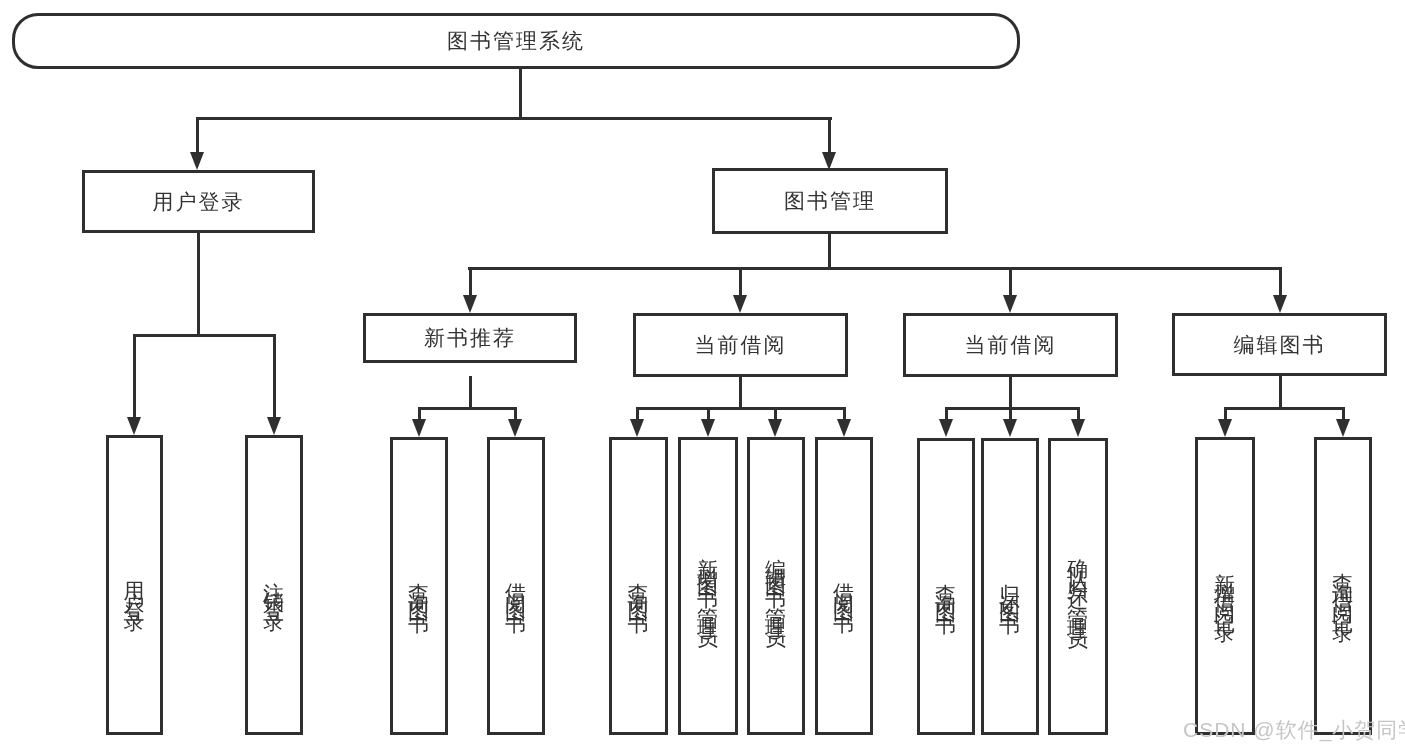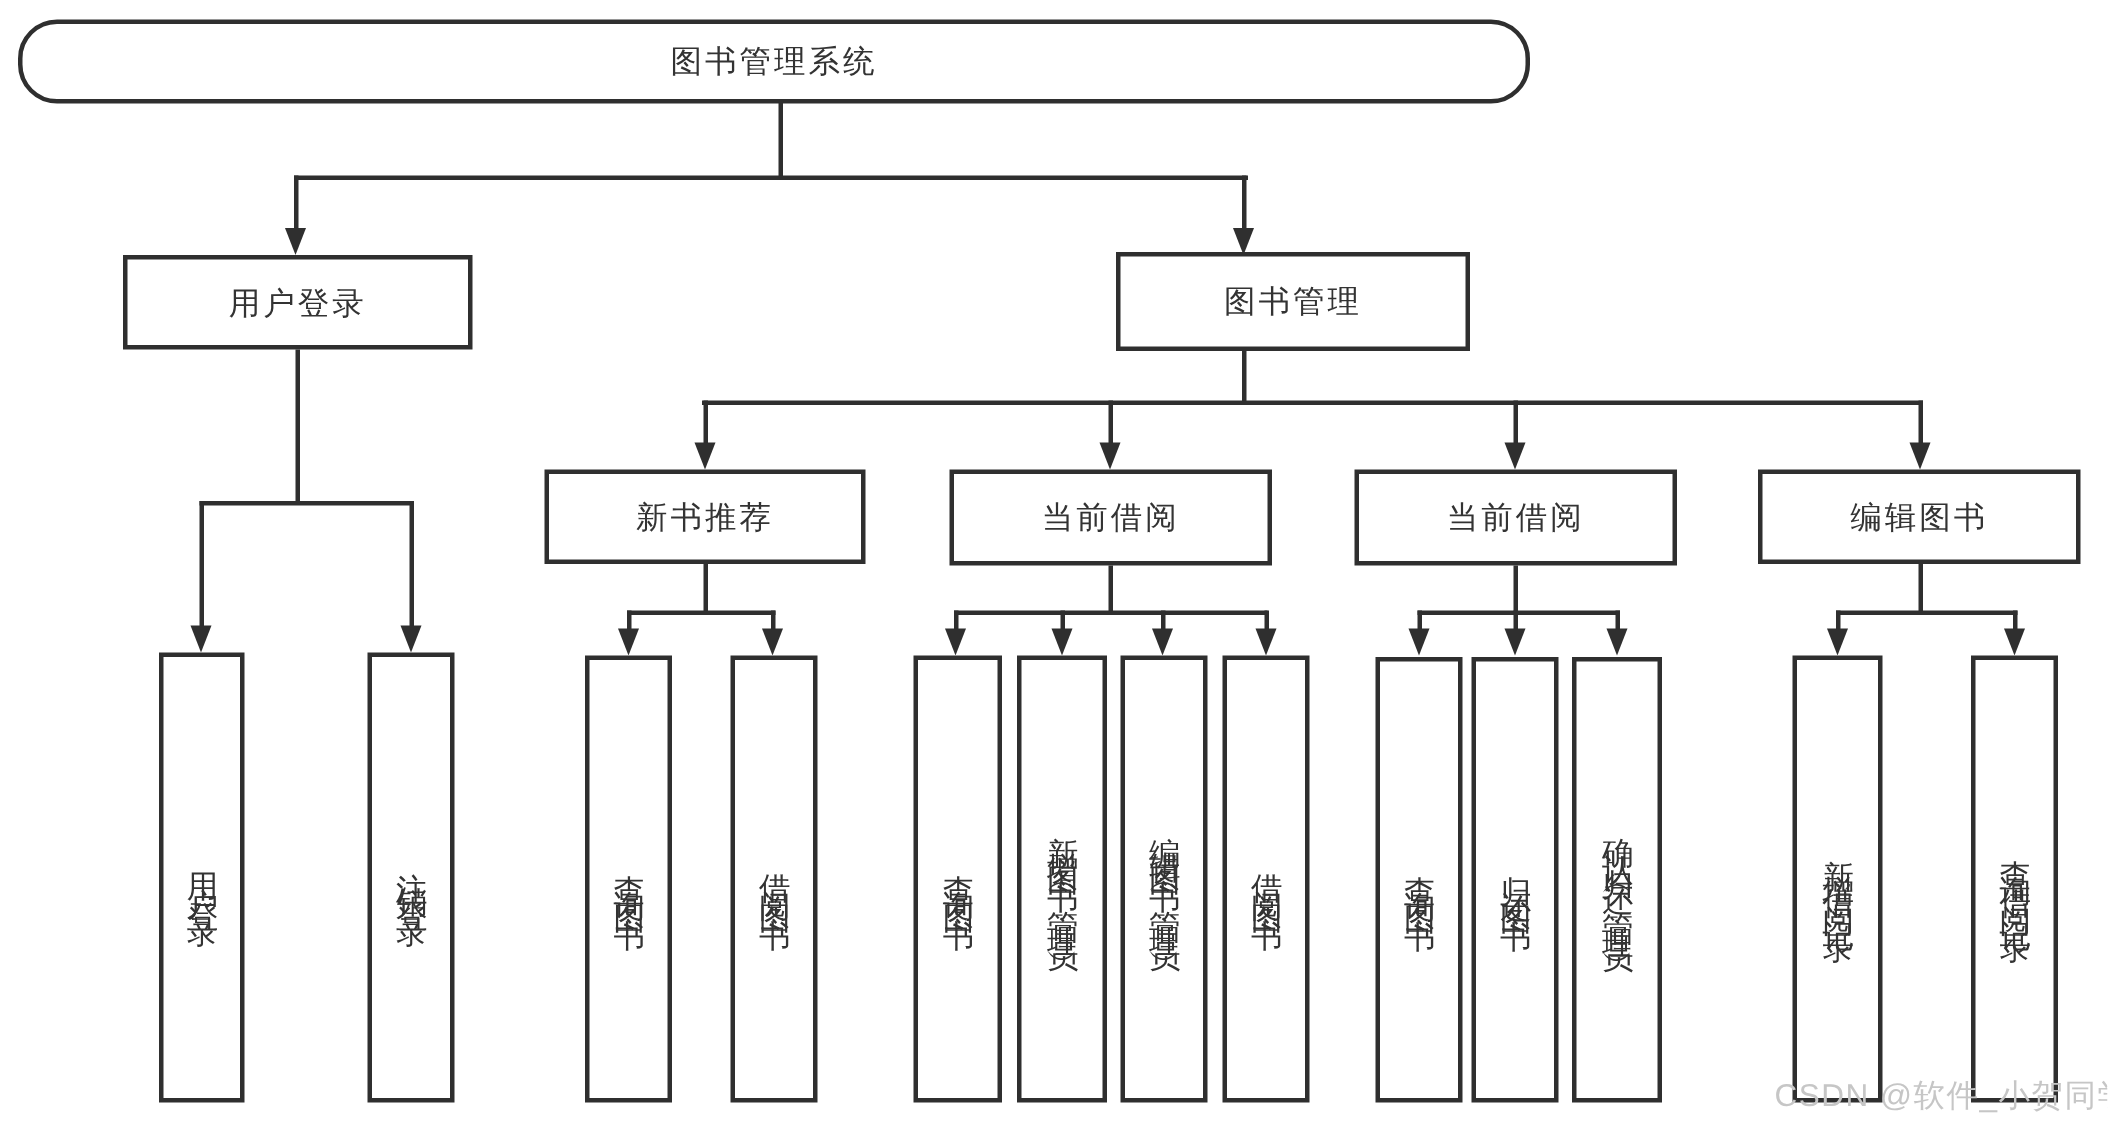--- a/index.html
+++ b/index.html
@@ -38,41 +38,41 @@
   <div class="box" style="left:12px; top:13px; width:1008px; height:56px;border-radius:26px;">图书管理系统</div>
 
   <div class="vl" style="left:519px; top:68px; height:50px;"></div>
   <div class="hl" style="left:196px; top:117px; width:636px;"></div>
   <div class="vl" style="left:196px; top:117px; height:37px;"></div>
   <div class="ar" style="left:190px; top:152px;"></div>
   <div class="vl" style="left:828px; top:117px; height:37px;"></div>
   <div class="ar" style="left:822px; top:152px;"></div>
 
   <div class="box" style="left:82px; top:170px; width:233px; height:63px;">用户登录</div>
-  <div class="box" style="left:712px; top:168px; width:236px; height:66px;margin-left:32px;">图书管理</div>
+  <div class="box" style="left:712px; top:168px; width:236px; height:66px;">图书管理</div>
 
   <div class="vl" style="left:197px; top:233px; height:102px;"></div>
   <div class="hl" style="left:133px; top:334px; width:142px;"></div>
   <div class="vl" style="left:133px; top:334px; height:85px;"></div>
   <div class="ar" style="left:127px; top:417px;"></div>
   <div class="vl" style="left:273px; top:334px; height:85px;"></div>
   <div class="ar" style="left:267px; top:417px;"></div>
 
   <div class="vl" style="left:828px; top:234px; height:34px;"></div>
   <div class="hl" style="left:468px; top:267px; width:814px;"></div>
   <div class="vl" style="left:469px; top:267px; height:30px;"></div>
   <div class="ar" style="left:463px; top:295px;"></div>
   <div class="vl" style="left:739px; top:267px; height:30px;"></div>
   <div class="ar" style="left:733px; top:295px;"></div>
   <div class="vl" style="left:1009px; top:267px; height:30px;"></div>
   <div class="ar" style="left:1003px; top:295px;"></div>
   <div class="vl" style="left:1279px; top:267px; height:30px;"></div>
   <div class="ar" style="left:1273px; top:295px;"></div>
 
-  <div class="box" style="left:363px; top:313px; width:214px; height:63px;">新书推荐</div>
+  <div class="box" style="left:363px; top:313px; width:214px; height:50px;">新书推荐</div>
   <div class="box" style="left:633px; top:313px; width:215px; height:64px;">当前借阅</div>
   <div class="box" style="left:903px; top:313px; width:215px; height:64px;">当前借阅</div>
   <div class="box" style="left:1172px; top:313px; width:215px; height:63px;">编辑图书</div>
 
   <div class="vl" style="left:469px; top:376px; height:32px;"></div>
   <div class="hl" style="left:418px; top:407px; width:99px;"></div>
   <div class="vl" style="left:418px; top:407px; height:14px;"></div>
   <div class="ar" style="left:412px; top:419px;"></div>
   <div class="vl" style="left:514px; top:407px; height:14px;"></div>
   <div class="ar" style="left:508px; top:419px;"></div>

